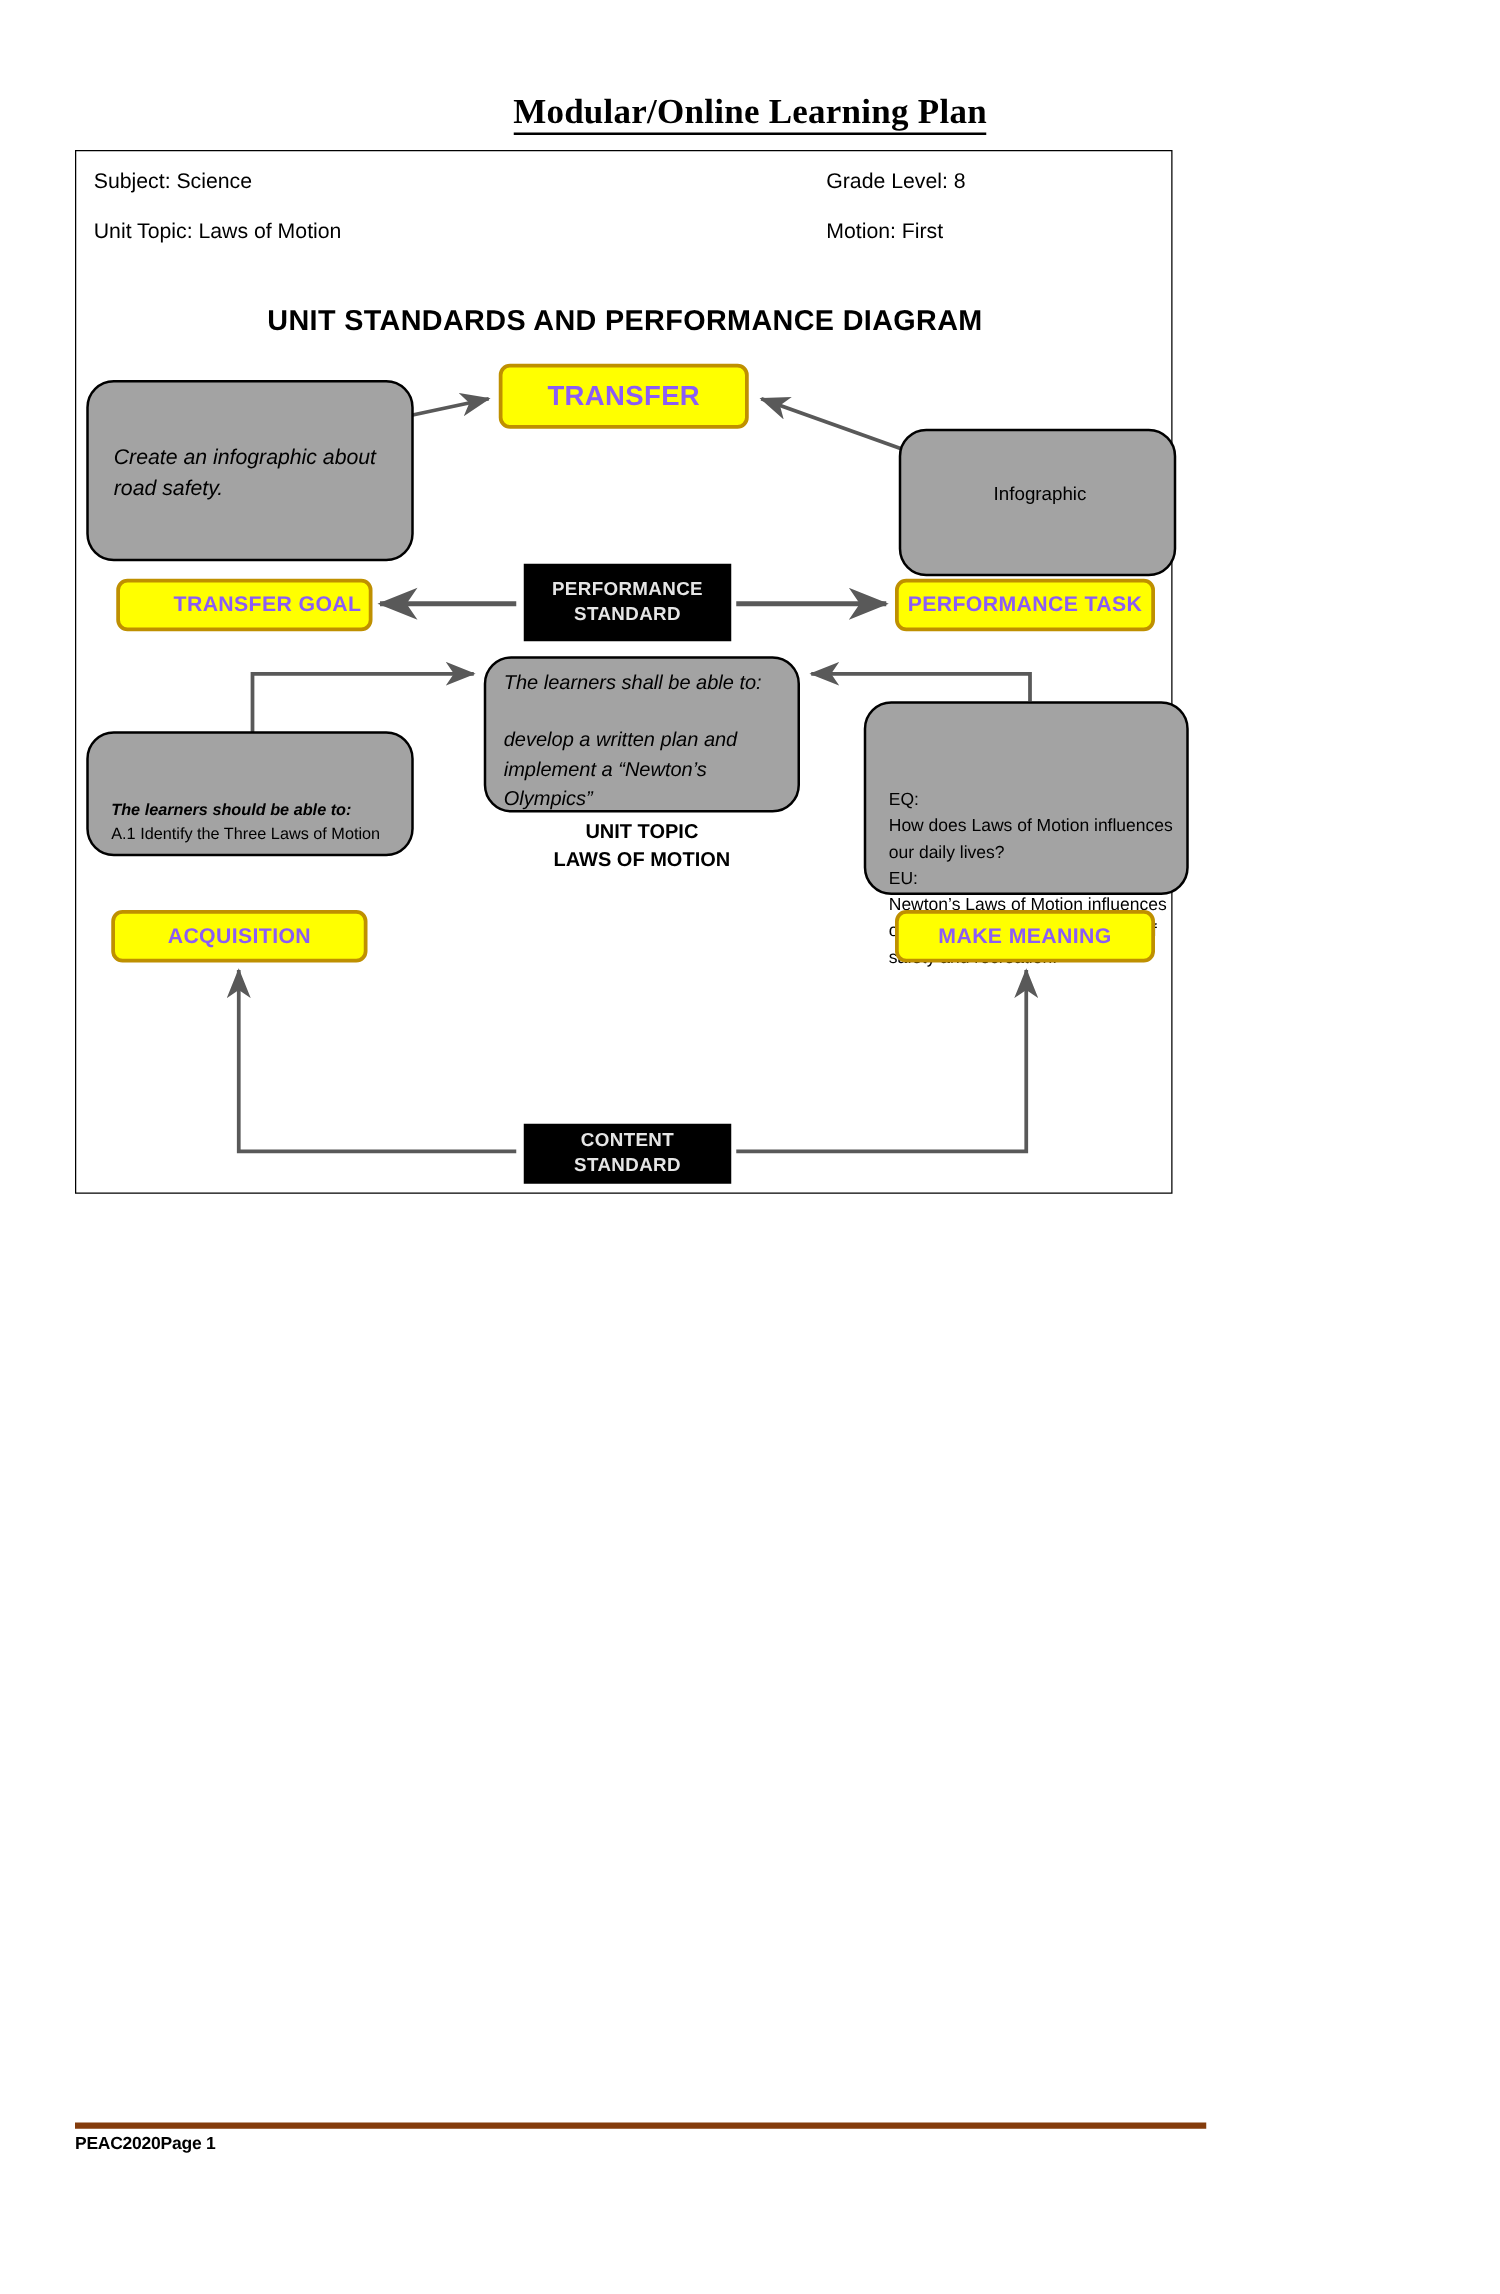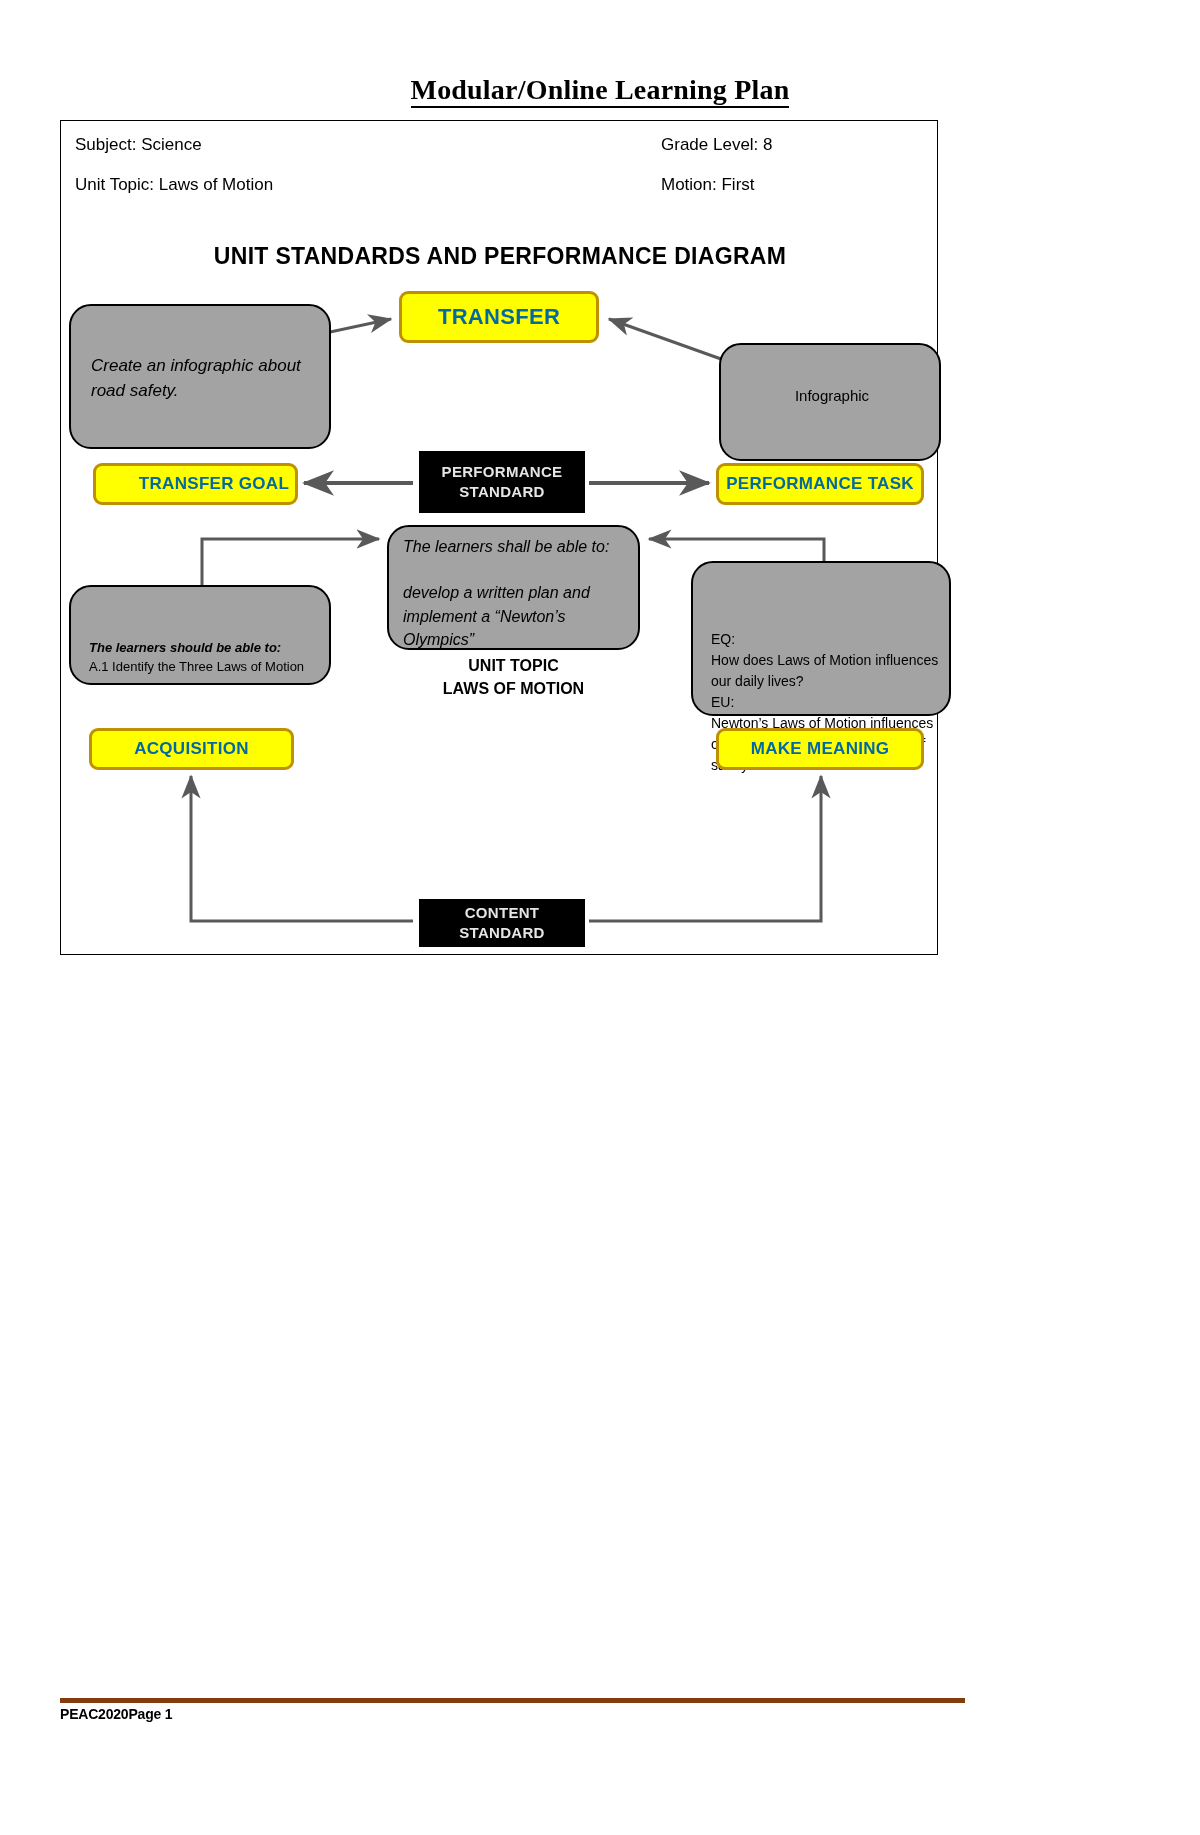--- a/index.html
+++ b/index.html
@@ -102,21 +102,21 @@
     background: #ffff00;
     border: 3px solid #bf9000;
     border-radius: 9px;
     box-sizing: border-box;
     display: flex;
     align-items: center;
     justify-content: center;
     font-weight: bold;
     font-size: 17px;
     letter-spacing: 0.3px;
-    color: #0369a1;
+    color: #8b5cf6;
   }
 
   
   .bbox {
     background: #000000;
     color: #e5e5e5;
     box-sizing: border-box;
     display: flex;
     flex-direction: column;
     align-items: center;

